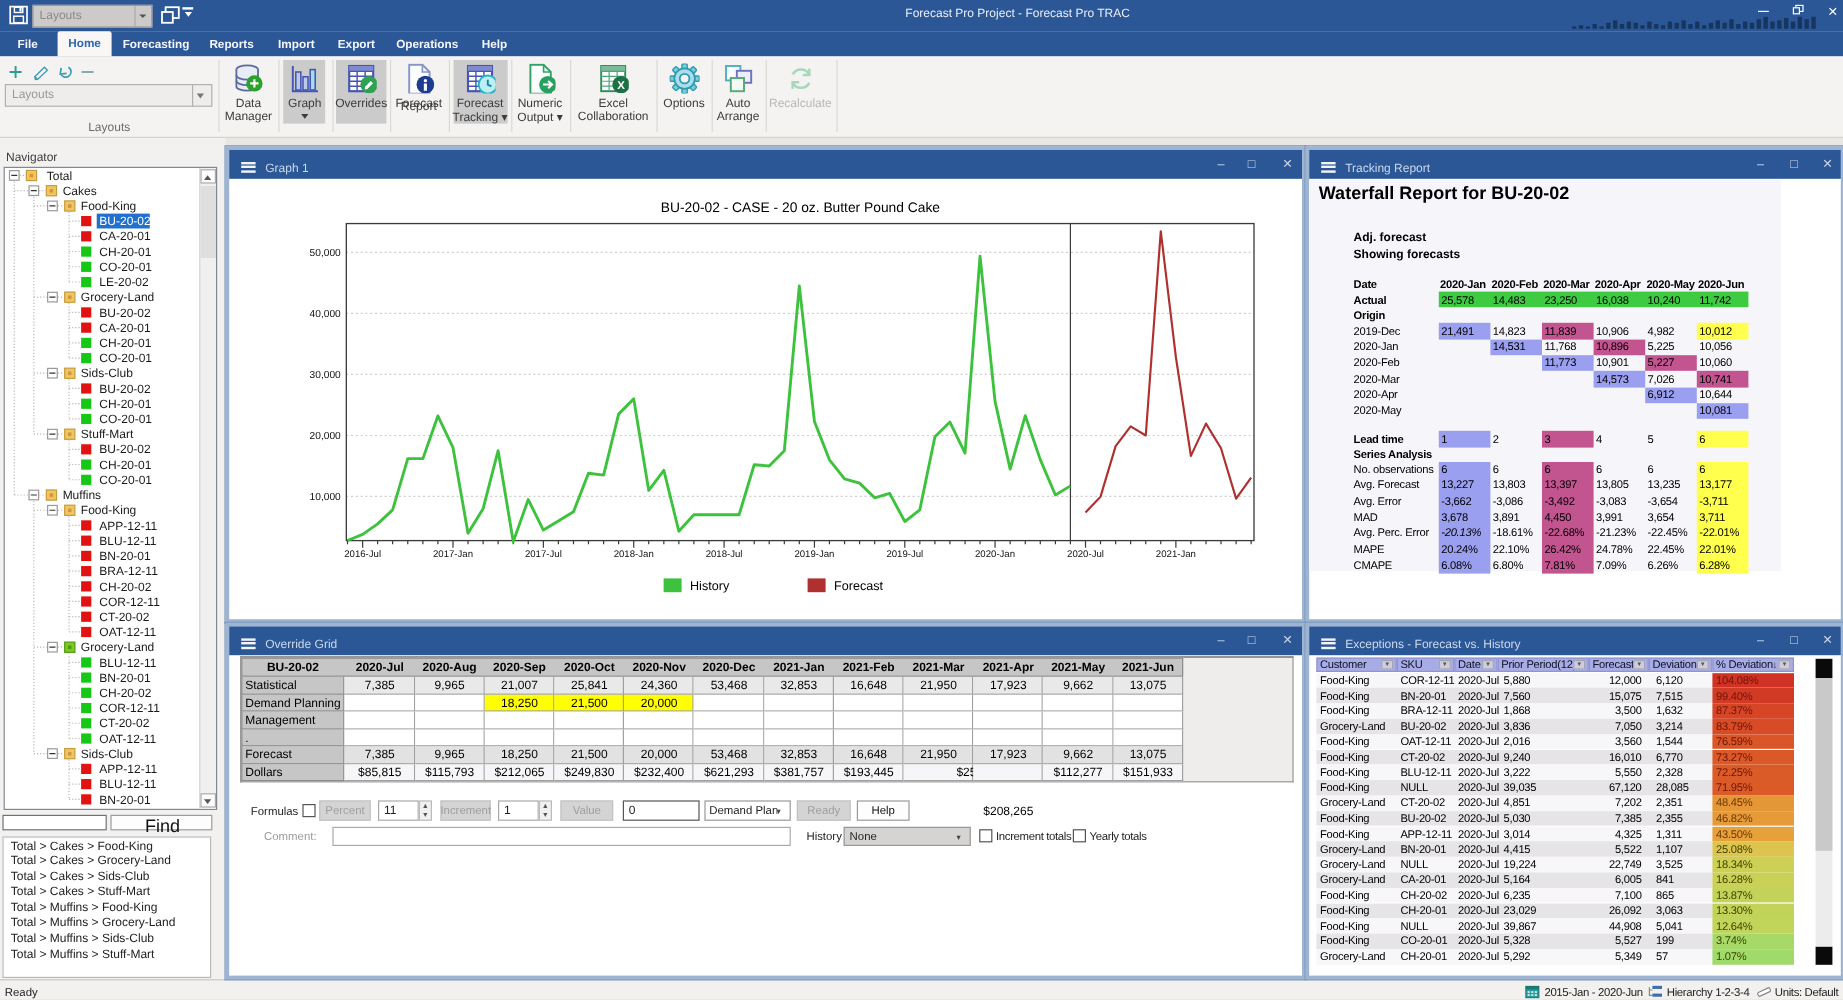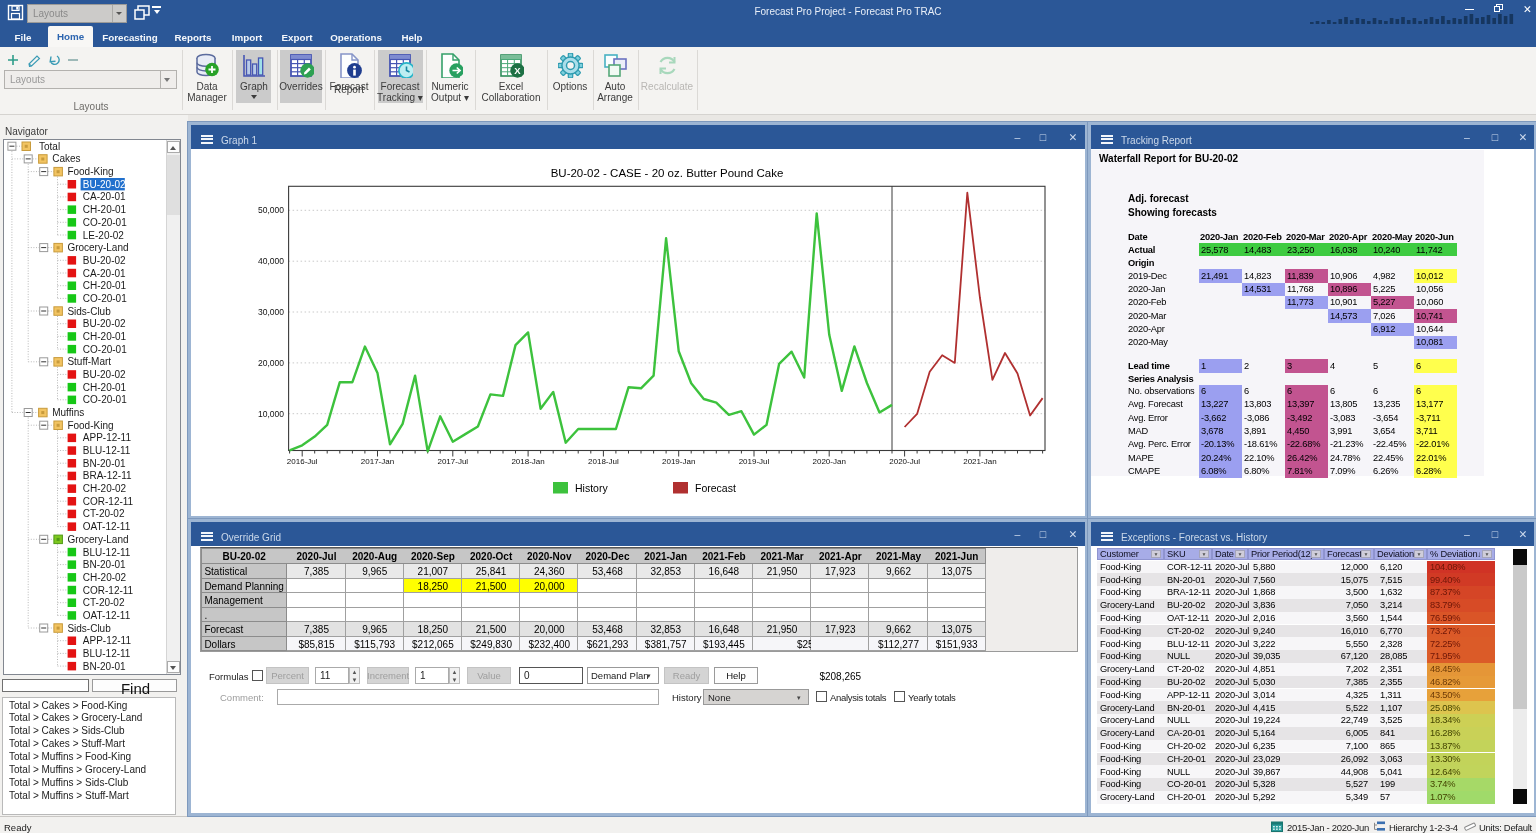--- a/index.html
+++ b/index.html
@@ -554,21 +554,21 @@
       <div></div>
       <div></div>
       <div></div>
     </div>
 <div class="wname">Tracking Report</div>
 <div class="wbtn" style="left:362.0px;">–</div>
 <div class="wbtn" style="left:390.0px;">□</div>
 <div class="wbtn" style="left:418.0px;">✕</div>
 </div>
 <div class="abs" style="left:1091px;top:150px;width:393px;height:326px;background:#f6f5f9;"></div>
-<div class="abs bold" style="left:1099px;top:153px;font-size:10px;">Waterfall Report for BU-20-02</div>
+<div class="abs bold" style="left:1099px;top:153px;font-size:15px;">Waterfall Report for BU-20-02</div>
 <div class="abs bold" style="left:1128px;top:193px;font-size:10px;">Adj. forecast</div>
 <div class="abs bold" style="left:1128px;top:207px;font-size:10px;">Showing forecasts</div>
 <div class="abs bold cell wf" style="left:1128px;top:231.5px;">Date</div>
 <div class="abs bold cell wf" style="left:1200px;top:231.5px;">2020-Jan</div>
 <div class="abs bold cell wf" style="left:1243px;top:231.5px;">2020-Feb</div>
 <div class="abs bold cell wf" style="left:1286px;top:231.5px;">2020-Mar</div>
 <div class="abs bold cell wf" style="left:1329px;top:231.5px;">2020-Apr</div>
 <div class="abs bold cell wf" style="left:1372px;top:231.5px;">2020-May</div>
 <div class="abs bold cell wf" style="left:1415px;top:231.5px;">2020-Jun</div>
 <div class="abs" style="left:1199px;top:243px;width:258px;height:13.3px;background:#3ecb41;"></div>
@@ -654,21 +654,21 @@
 <div class="cell wf" style="left:1373px;top:412.6px;">-3,654</div>
 <div class="cell wf" style="left:1416px;top:412.6px;">-3,711</div>
 <div class="cell wf" style="left:1128px;top:425.9px;">MAD</div>
 <div class="cell wf" style="left:1201px;top:425.9px;">3,678</div>
 <div class="cell wf" style="left:1244px;top:425.9px;">3,891</div>
 <div class="cell wf" style="left:1287px;top:425.9px;">4,450</div>
 <div class="cell wf" style="left:1330px;top:425.9px;">3,991</div>
 <div class="cell wf" style="left:1373px;top:425.9px;">3,654</div>
 <div class="cell wf" style="left:1416px;top:425.9px;">3,711</div>
 <div class="cell wf" style="left:1128px;top:439.2px;">Avg. Perc. Error</div>
-<div class="cell wf" style="left:1201px;top:439.2px;">-20.13%</div>
+<div class="cell wf" style="left:1201px;top:439.2px;font-style:italic;">-20.13%</div>
 <div class="cell wf" style="left:1244px;top:439.2px;">-18.61%</div>
 <div class="cell wf" style="left:1287px;top:439.2px;">-22.68%</div>
 <div class="cell wf" style="left:1330px;top:439.2px;">-21.23%</div>
 <div class="cell wf" style="left:1373px;top:439.2px;">-22.45%</div>
 <div class="cell wf" style="left:1416px;top:439.2px;">-22.01%</div>
 <div class="cell wf" style="left:1128px;top:452.5px;">MAPE</div>
 <div class="cell wf" style="left:1201px;top:452.5px;">20.24%</div>
 <div class="cell wf" style="left:1244px;top:452.5px;">22.10%</div>
 <div class="cell wf" style="left:1287px;top:452.5px;">26.42%</div>
 <div class="cell wf" style="left:1330px;top:452.5px;">24.78%</div>
@@ -854,21 +854,21 @@
 <div class="abs" style="left:664px;top:670px;width:45px;text-align:center;font-size:9.5px;color:#9f9f9f;">Ready</div>
 <div class="abs" style="left:714px;top:667px;width:44px;height:17px;background:#fdfdfd;border:1px solid #9a9a9a;"></div>
 <div class="abs" style="left:714px;top:670px;width:44px;text-align:center;font-size:9.5px;color:#111;">Help</div>
 <div class="abs" style="left:220px;top:692px;font-size:9.5px;color:#9c9c9c;">Comment:</div>
 <div class="abs" style="left:277px;top:689px;width:382px;height:16px;background:#fff;border:1px solid #aaa;"></div>
 <div class="abs" style="left:672px;top:692px;font-size:9.5px;color:#222;">History</div>
 <div class="abs" style="left:703px;top:689px;width:106px;height:16px;background:#d6d4d2;border:1px solid #999;"></div>
 <div class="abs" style="left:708px;top:692px;font-size:9.5px;color:#222;">None</div>
 <div class="abs" style="left:797px;top:694px;font-size:7px;color:#444;">▾</div>
 <div class="abs" style="left:816px;top:691px;width:11px;height:11px;background:#fff;border:1px solid #555;"></div>
-<div class="abs" style="left:830px;top:692px;font-size:9.5px;letter-spacing:-0.3px;color:#222;">Analysis totals</div>
+<div class="abs" style="left:830px;top:692px;font-size:9.5px;letter-spacing:-0.3px;color:#222;">Increment totals</div>
 <div class="abs" style="left:894px;top:691px;width:11px;height:11px;background:#fff;border:1px solid #555;"></div>
 <div class="abs" style="left:908px;top:692px;font-size:9.5px;letter-spacing:-0.3px;color:#222;">Yearly totals</div>
 <div class="win" style="left:1088px;top:519px;width:449px;height:297px;background:#ffffff;">
 <div class="wtitle"></div>
 <div class="ham">
       <div></div>
       <div></div>
       <div></div>
     </div>
 <div class="wname">Exceptions - Forecast vs. History</div>

